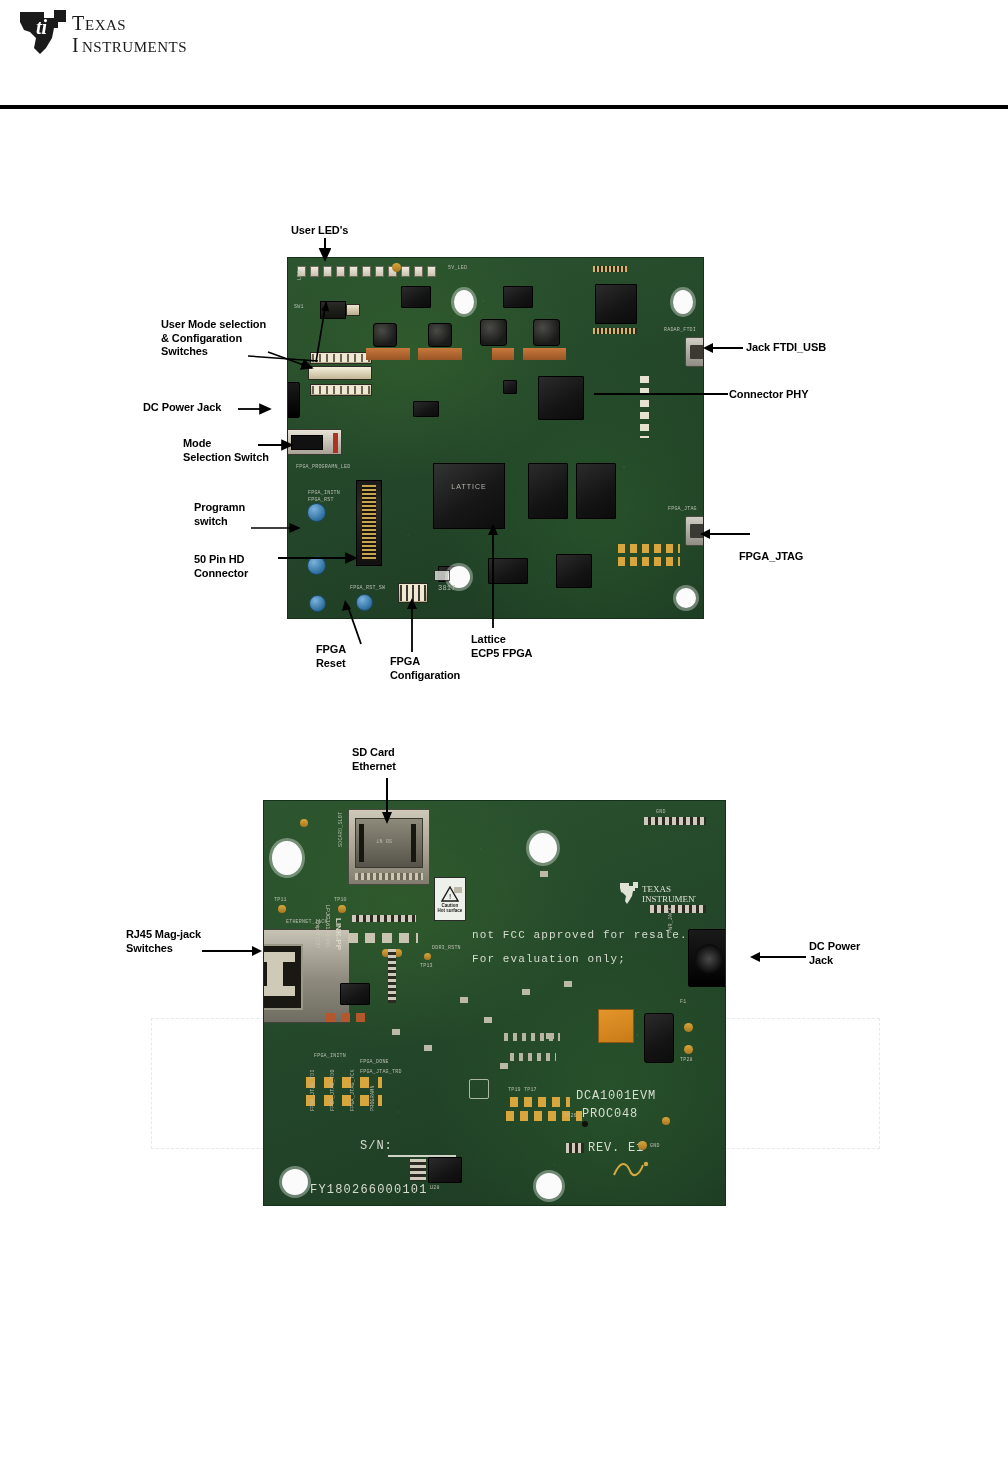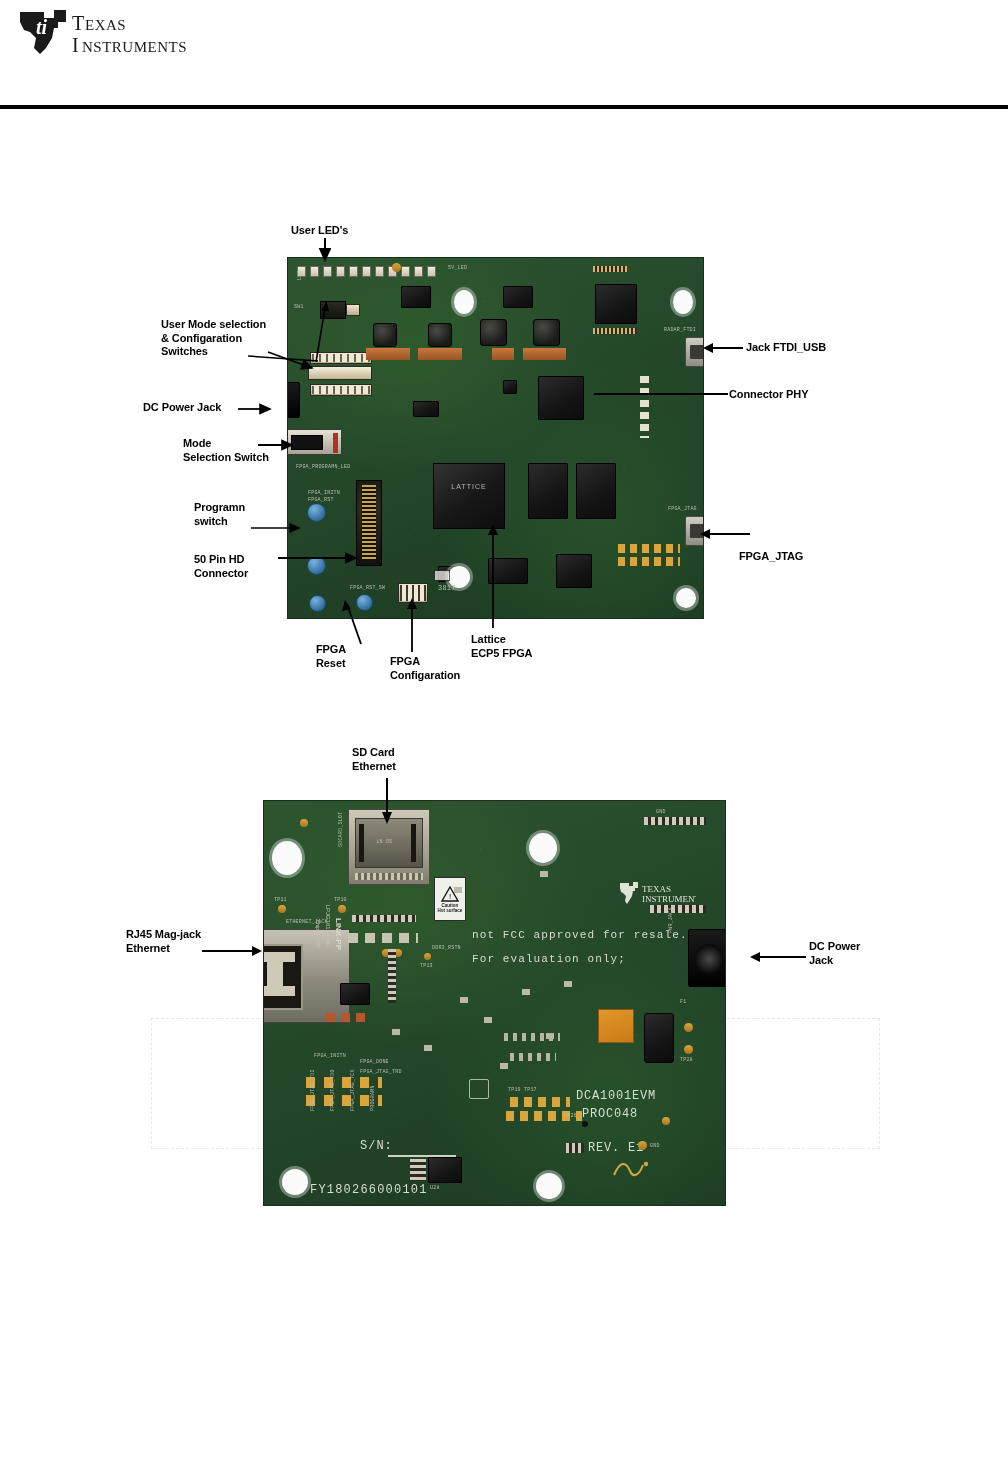--- a/index.html
+++ b/index.html
@@ -532,21 +532,21 @@
 <div class="callout" style="left:352px; top:746px;">SD Card
 Ethernet</div>
 <div class="leader" style="left:381px; top:778px;">
   <svg width="14" height="48">
     <line x1="6" y1="0" x2="6" y2="38" stroke="#000" stroke-width="2"></line>
     <polygon points="6,46 1,34 11,34" fill="#000"></polygon>
   </svg>
 </div>
 
 <div class="callout" style="left:126px; top:928px;">RJ45 Mag-jack
-Ethernet</div>
+Switches</div>
 <div class="leader" style="left:202px; top:944px;">
   <svg width="62" height="14">
       <line x1="0" y1="7" x2="54" y2="7" stroke="#000" stroke-width="1.8"></line>
       <polygon points="60,7 50,2 50,12" fill="#000"></polygon>
     </svg>
 </div>
 
 <div class="callout" style="left:809px; top:940px;">DC Power
 Jack</div>
 <div class="leader" style="left:750px; top:950px;">

